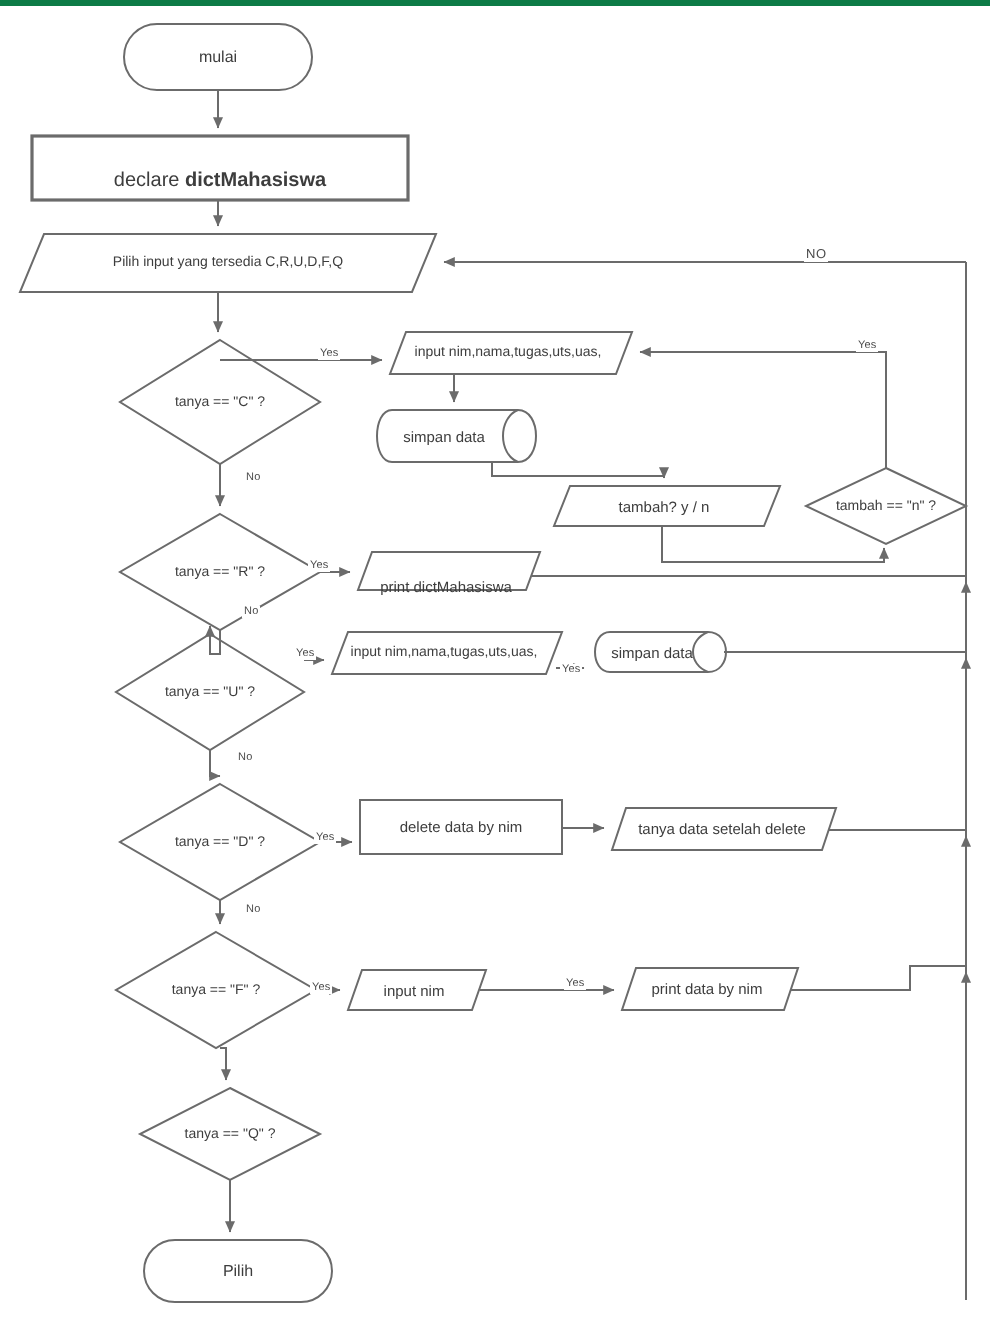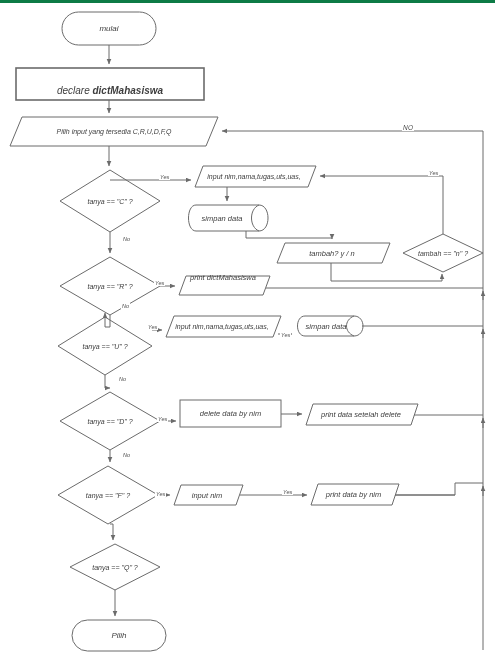--- a/index.html
+++ b/index.html
@@ -5,21 +5,21 @@
   html,body{margin:0;padding:0;background:#ffffff;}
   body{
     font-family:"Liberation Sans", sans-serif;
     width:495px;height:659px;overflow:hidden;position:relative;
   }
   #topbar{
     position:absolute;left:0;top:0;width:495px;height:3px;
     background:#0d7b46;
   }
   #canvas{
-    position:absolute;left:0;top:0;width:495px;height:659px;font-style:italic;
+    position:absolute;left:0;top:0;width:495px;height:659px;
   }
   .lbl{pointer-events:none;}
   
   .edgelabel{
     position:absolute;
     font-size:5.5px;
     color:#4a4a4a;
     background:#ffffff;
     padding:0 1px;
     white-space:nowrap;
@@ -164,33 +164,33 @@
   <div class="shapetext t7" style="left:195px;top:166px;width:118px;height:21px;">input nim,nama,tugas,uts,uas,</div>
 
   <div class="shapetext t75" style="left:186px;top:205px;width:72px;height:26px;">simpan data</div>
 
   <div class="shapetext t75" style="left:277px;top:243px;width:110px;height:20px;">tambah? y / n</div>
 
   <div class="shapetext t7" style="left:403px;top:234px;width:80px;height:38px;">tambah == "n" ?</div>
 
   <div class="shapetext t7" style="left:60px;top:257px;width:100px;height:58px;">tanya == "R" ?</div>
 
-  <div class="shapetext t75" style="left:179px;top:268px;width:88px;height:19px;">print dictMahasiswa</div>
+  <div class="shapetext t75" style="left:179px;top:284px;width:88px;height:19px;">print dictMahasiswa</div>
 
   <div class="shapetext t7" style="left:58px;top:317px;width:94px;height:58px;">tanya == "U" ?</div>
 
   <div class="shapetext t7" style="left:166px;top:316px;width:112px;height:21px;">input nim,nama,tugas,uts,uas,</div>
 
   <div class="shapetext t75" style="left:296px;top:316px;width:60px;height:20px;">simpan data</div>
 
   <div class="shapetext t7" style="left:60px;top:392px;width:100px;height:58px;">tanya == "D" ?</div>
 
   <div class="shapetext t75" style="left:180px;top:400px;width:101px;height:26px;">delete data by  nim</div>
 
-  <div class="shapetext t75" style="left:306px;top:404px;width:110px;height:21px;">print  data setelah delete</div>
+  <div class="shapetext t75" style="left:306px;top:404px;width:110px;height:21px;">tanya  data setelah delete</div>
 
   <div class="shapetext t7" style="left:58px;top:466px;width:100px;height:58px;">tanya == "F" ?</div>
 
   <div class="shapetext t75" style="left:174px;top:485px;width:66px;height:20px;">input nim</div>
 
   <div class="shapetext t75" style="left:311px;top:484px;width:85px;height:21px;">print data by nim</div>
 
   <div class="shapetext t7" style="left:70px;top:544px;width:90px;height:46px;">tanya == "Q" ?</div>
 
   <div class="shapetext t8" style="left:72px;top:620px;width:94px;height:31px;">Pilih</div>

